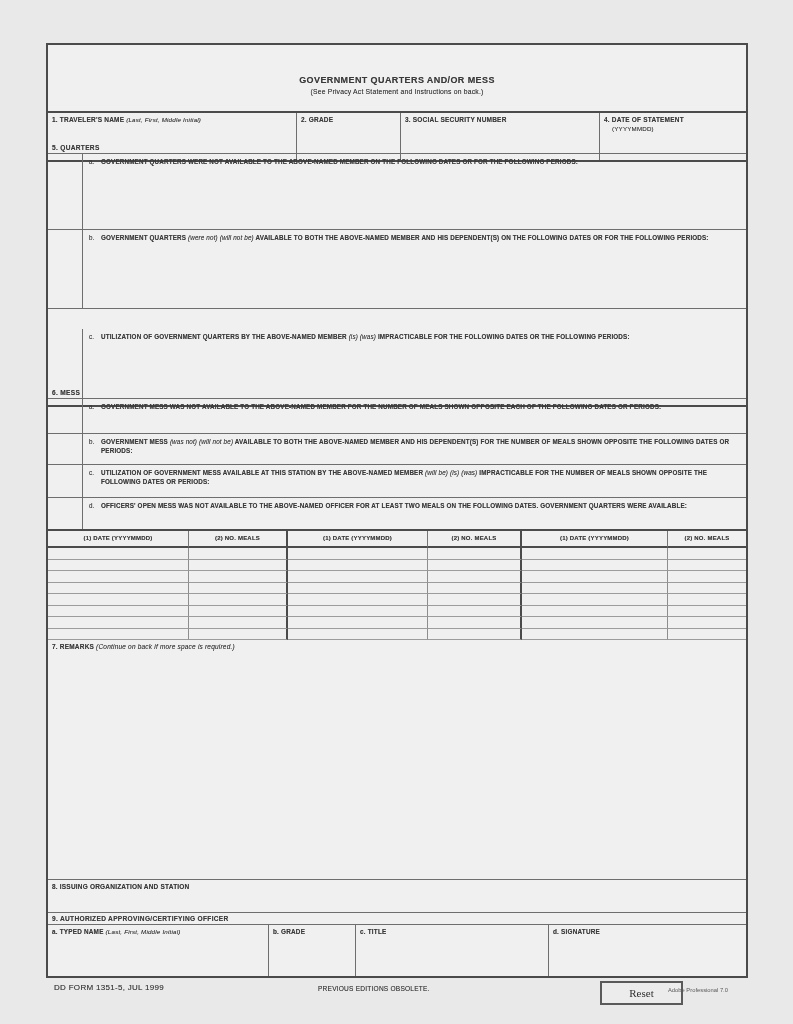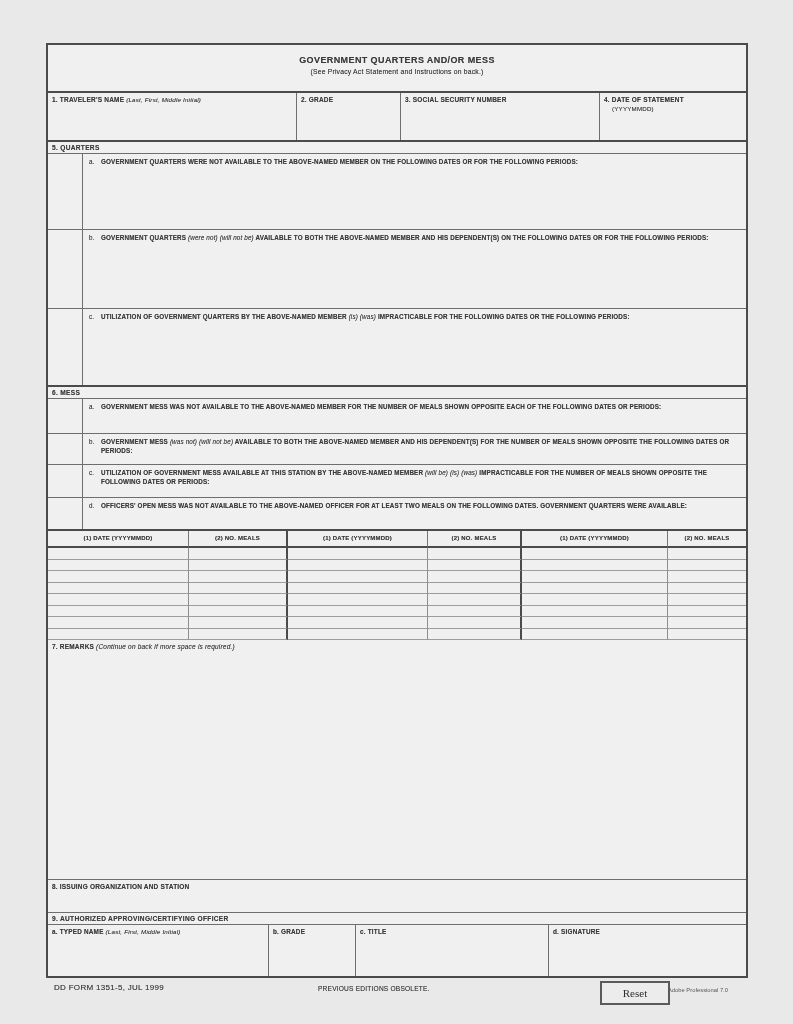--- a/index.html
+++ b/index.html
@@ -9,21 +9,21 @@
     font-family:"Liberation Sans",sans-serif;
     color:#3a3a3a;
     -webkit-font-smoothing:antialiased;
   }
   .scan-text{ text-shadow:0 0 .5px rgba(70,70,70,.55); }
   #form-box{
     position:absolute;left:46px;top:43px;width:702px;height:935px;
     background:#f0f0f0;border:2px solid #4b4b4b;box-sizing:border-box;
   }
   .abs{position:absolute;box-sizing:border-box;}
-  .hline{border-bottom:2px solid #4b4b4b;}
+  .hline{border-bottom:2px solid #4b4b4b;margin-top:20px;}
   .hline-thin{border-bottom:1px solid #6e6e6e;}
 
   
   #title-block{left:0;top:0;width:698px;height:48px;text-align:center;}
   #form-title{font-weight:bold;font-size:9px;letter-spacing:.4px;padding-top:10px;}
   #form-subtitle{font-size:6.8px;padding-top:3px;letter-spacing:.2px;}
 
   
   #header-row{left:0;top:48px;width:698px;height:49px;display:flex;}
   .hf-cell{border-right:1px solid #6e6e6e;padding:3px 4px;font-size:6.5px;font-weight:bold;letter-spacing:.2px;}
@@ -58,21 +58,21 @@
 
   
   #officer-row{left:0;top:880px;width:698px;height:51px;display:flex;}
   .of-cell{border-right:1px solid #6e6e6e;padding:3px 4px;font-size:6.4px;font-weight:bold;letter-spacing:.2px;}
   .of-cell:last-child{border-right:none;}
 
   
   #footer-formnum{position:absolute;left:54px;top:983px;font-size:8px;font-weight:normal;letter-spacing:.3px;}
   #footer-obsolete{position:absolute;left:318px;top:985px;font-size:6.6px;letter-spacing:.2px;}
   #reset-button{
-    position:absolute;left:600px;top:981px;width:70px;height:24px;
+    position:absolute;left:600px;top:981px;width:83px;height:24px;
     background:#ececec;border:2px solid #5a5a5a;box-sizing:border-box;
     font-family:"Liberation Serif",serif;font-size:11px;color:#2f2f2f;
     display:flex;align-items:center;justify-content:center;cursor:pointer;
   }
   #footer-adobe{position:absolute;left:668px;top:987px;font-size:5.8px;color:#585858;}
 </style>
 </head>
 <body>
 
 <div id="form-box">

